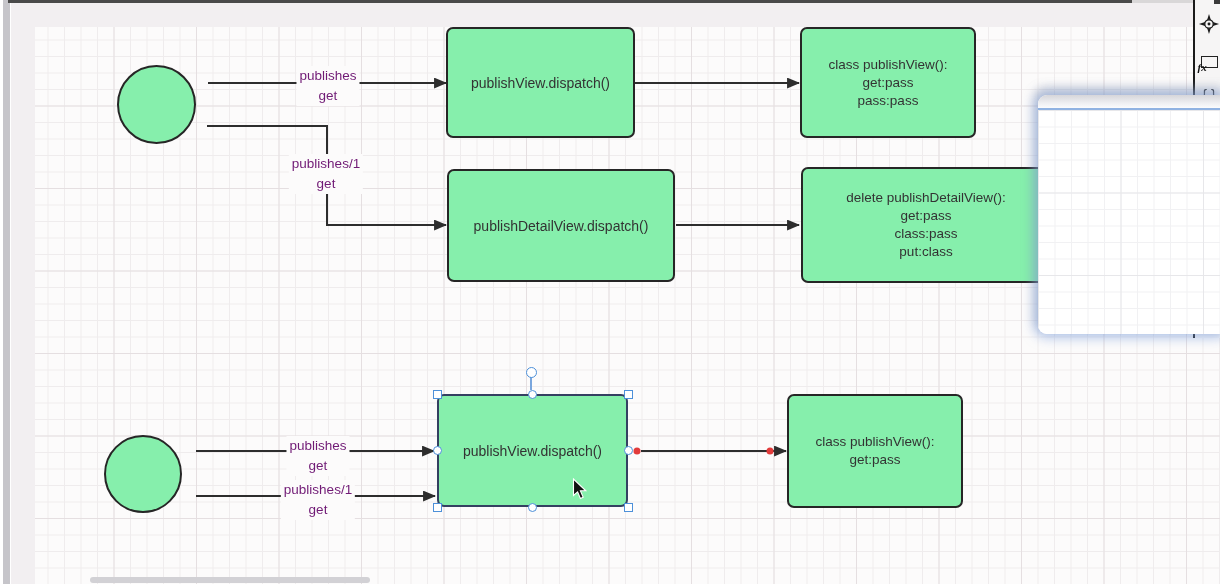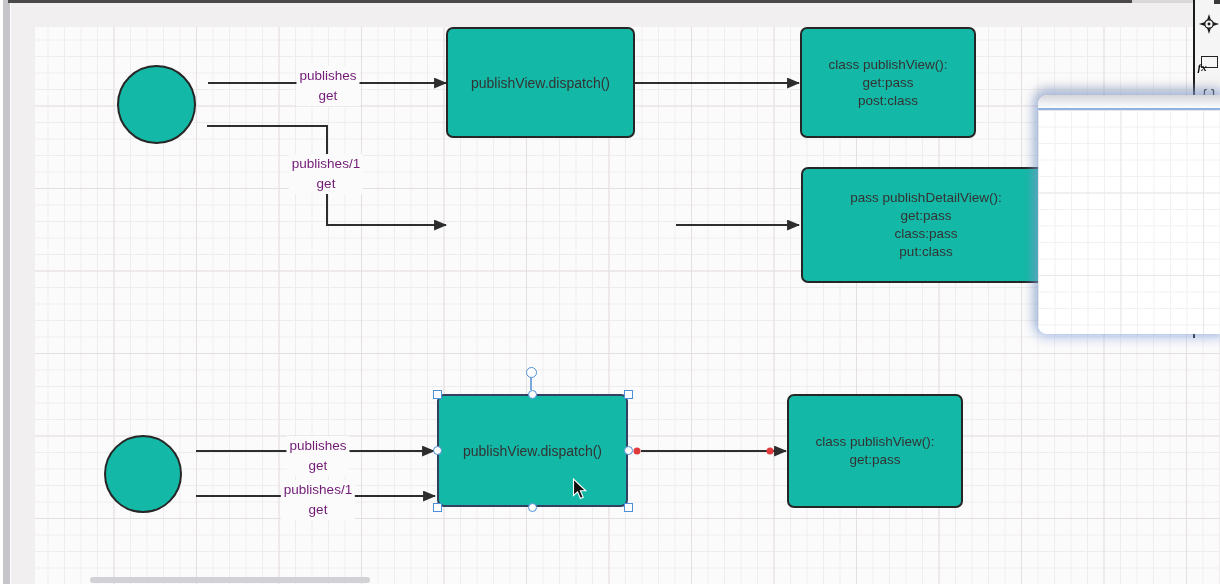--- a/index.html
+++ b/index.html
@@ -21,21 +21,21 @@
       linear-gradient(90deg,#efeced 1px,transparent 1px);
     background-size:82.5px 82.5px,82.5px 82.5px,16.5px 16.5px,16.5px 16.5px;
     background-position:-4px -4px;z-index:2;}
 
   .edges{position:absolute;left:0;top:0;z-index:10;pointer-events:none;}
 
   .edge-label{position:absolute;transform:translate(-50%,-50%);text-align:center;
     font-size:13.5px;line-height:20px;color:#701a75;background:#fcfbfb;padding:0 3px;
     white-space:nowrap;z-index:12;}
 
-  .shape{position:absolute;box-sizing:border-box;background:#14b8a6;border:2px solid #262626;
+  .shape{position:absolute;box-sizing:border-box;background:#86efac;border:2px solid #262626;
     border-radius:7px;display:flex;align-items:center;justify-content:center;
     color:#333;z-index:14;}
   .dispatch{font-size:14px;justify-content:center;}
   .classbox{flex-direction:column;font-size:13.5px;line-height:18px;text-align:center;}
   .actor{border-radius:50%;border-width:2.5px;}
   .selected{border-color:#344061;}
 
   
   .h-sq,.h-ci{position:absolute;width:9px;height:9px;background:#fff;border:1.5px solid #4d90d9;
     box-sizing:border-box;z-index:20;}
@@ -133,26 +133,29 @@
   <div class="shape actor" style="left:117px;top:65px;width:79px;height:79px;"></div>
   <div class="shape actor" style="left:104px;top:435px;width:78px;height:78px;"></div>
 
   <div class="shape dispatch" style="left:446px;top:27px;width:189px;height:111px;">
     <span>publishView.dispatch()</span>
   </div>
 
   <div class="shape classbox" style="left:800px;top:27px;width:176px;height:111px;">
     <div>class publishView():</div>
     <div>get:pass</div>
-    <div>post:class</div>
-  </div>
-
+    <div>pass:pass</div>
+  </div>
+
+  <div class="shape dispatch" style="left:447px;top:169px;width:228px;height:113px;">
+    <span>publishDetailView.dispatch()</span>
+  </div>
 
   <div class="shape classbox" style="left:801px;top:167px;width:250px;height:116px;">
-    <div>pass publishDetailView():</div>
+    <div>delete publishDetailView():</div>
     <div>get:pass</div>
     <div>class:pass</div>
     <div>put:class</div>
   </div>
 
   <div class="shape dispatch selected" style="left:437px;top:394px;width:191px;height:113px;">
     <span>publishView.dispatch()</span>
   </div>
 
   <div class="shape classbox" style="left:787px;top:394px;width:176px;height:114px;">

